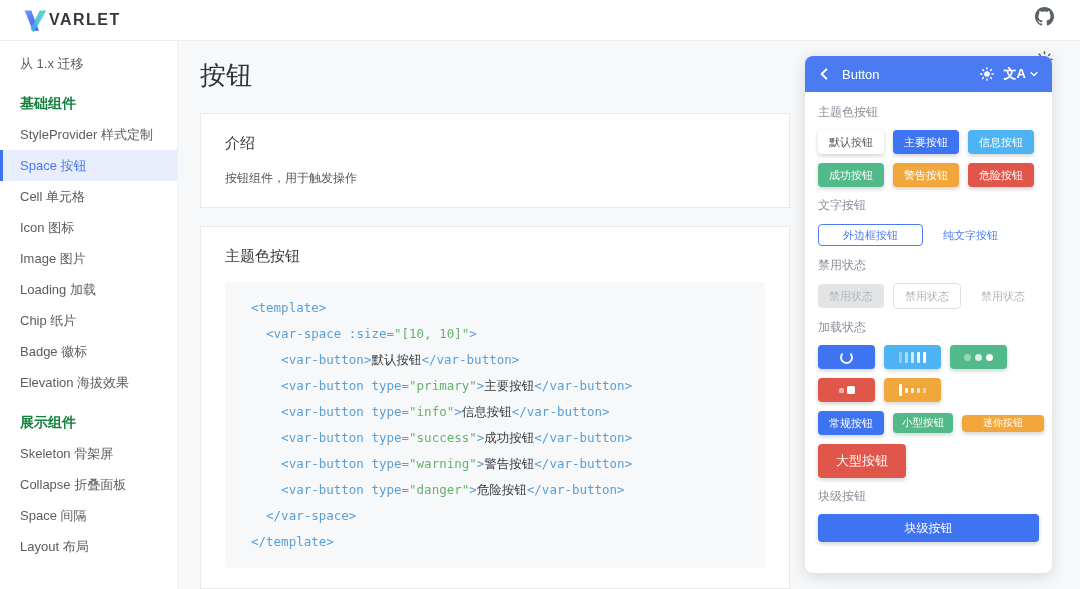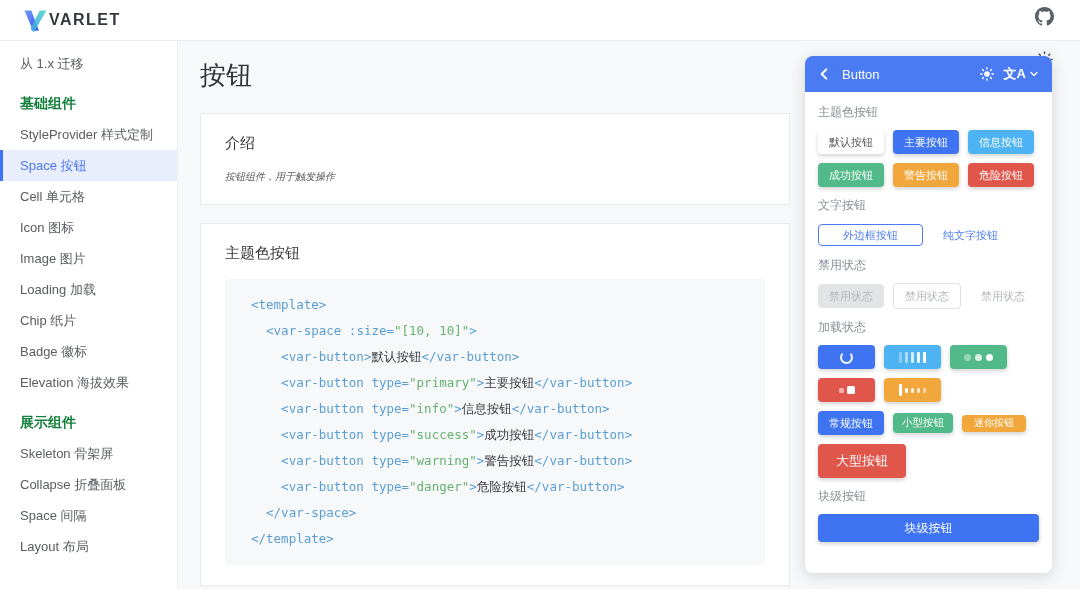--- a/index.html
+++ b/index.html
@@ -29,21 +29,21 @@
   .side-section{height:31px;line-height:31px;padding-left:20px;font-size:14px;font-weight:700;
     color:#15803d;margin-top:9px;white-space:nowrap;}
 
   
   .main-bg{position:absolute;top:41px;left:178px;right:0;bottom:0;background:#f7f8fa;}
   .content{position:absolute;top:41px;left:178px;width:614px;padding:17px 0 0 22px;}
   .page-title{font-size:26px;font-weight:500;color:#2f3238;margin:0 0 20px 0;}
   .card{background:#fff;border:1px solid #e7e9eb;border-radius:0;padding:20px 24px;
     margin-bottom:18px;width:590px;}
   .card h3{margin:0;font-size:15px;font-weight:500;color:#38393d;}
-  .card .card-body{margin:17px 0 0;font-size:10px;color:#56585c;font-style:italic;}
+  .card .card-body{margin:17px 0 0;font-size:12px;color:#56585c;}
   .codeblock{margin-top:16px;background:#f7f8fa;border-radius:4px;padding:13px 26px;
     font-family:"DejaVu Sans Mono","Liberation Mono",monospace;font-size:12.5px;white-space:pre;}
   .code-line{line-height:26px;height:26px;}
   .c-tag{color:#5a9fd4;} .c-str{color:#67b26f;} .c-txt{color:#37393f;} .c-pl{color:#37393f;}
 
   
   .preview{position:absolute;left:805px;top:56px;width:247px;height:517px;background:#fff;
     border-radius:8px;box-shadow:0 3px 16px rgba(0,0,0,.14);overflow:hidden;z-index:50;}
   .pv-header{height:36px;background:#4a7bf2;color:#fff;display:flex;align-items:center;
     padding:0 12px;gap:9px;}
@@ -62,21 +62,21 @@
   .pv-info{background:#4eb3f2;}
   .pv-success{background:#52ba8a;}
   .pv-warning{background:#f2a73c;}
   .pv-danger{background:#e1564b;}
   .pv-outline{background:#fff;color:#4a7bf2;border:1px solid #4a7bf2;box-shadow:none;height:22px;padding:0 24px;}
   .pv-text{background:transparent;color:#4a7bf2;box-shadow:none;}
   .pv-disabled{background:#e3e4e5;color:#b3b6ba;box-shadow:none;cursor:not-allowed;}
   .pv-disabled-outline{background:#fff;border:1px solid #e0e0e0;color:#b3b6ba;box-shadow:none;height:26px;cursor:not-allowed;}
   .pv-disabled-text{background:transparent;color:#b3b6ba;box-shadow:none;cursor:not-allowed;}
   .sz-small{height:20px;font-size:10.5px;padding:0 9px;}
-  .sz-mini{height:17px;font-size:10px;padding:0 12px;}
+  .sz-mini{height:17px;font-size:10px;padding:0 21px;}
   .sz-large{height:34px;font-size:13px;padding:0 18px;}
   .pv-block{flex:1;height:28px;font-size:12px;margin-right:0;}
   .pv-loading{width:57px;}
   .pv-loading i{display:inline-block;background:#fff;}
   .ld-circle i{width:13px;height:13px;background:transparent;border:2px solid rgba(255,255,255,.95);
     border-top-color:transparent;border-radius:50%;}
   .ld-wave i{width:3px;height:11px;border-radius:1px;margin:0 1.5px;}
   .ld-wave i:nth-child(1){opacity:.35}.ld-wave i:nth-child(2){opacity:.55}
   .ld-wave i:nth-child(3){opacity:.75}.ld-wave i:nth-child(4){opacity:.9}
   .ld-dots i{width:7px;height:7px;border-radius:50%;margin:0 2px;}

